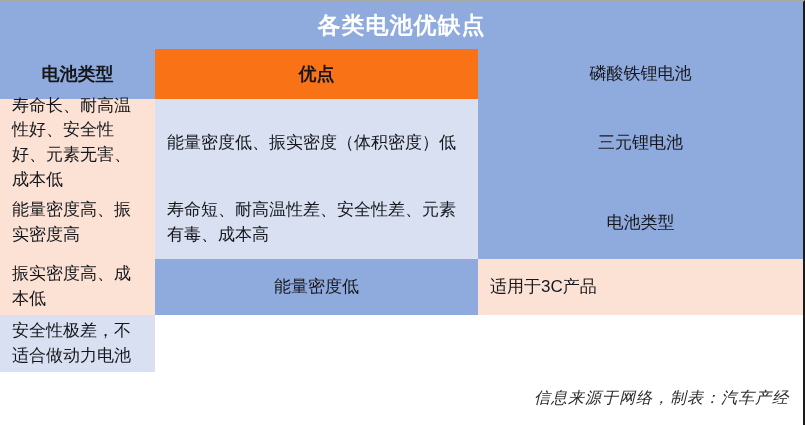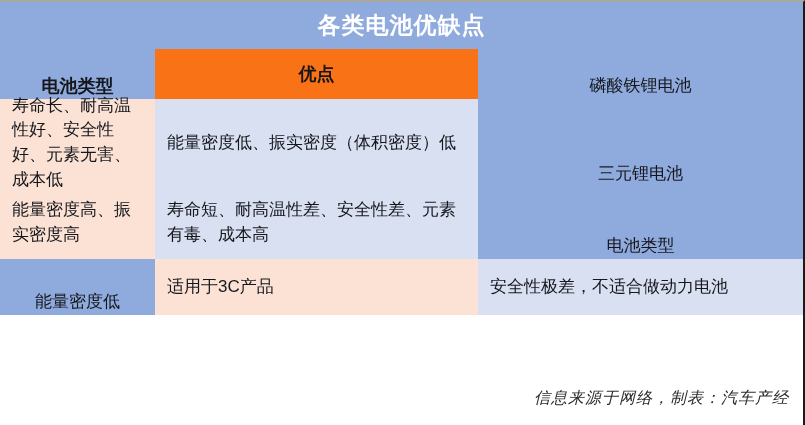--- a/index.html
+++ b/index.html
@@ -59,21 +59,20 @@
     align-items: center;
     font-size: 17px;
     color: #15171c;
     line-height: 1.45;
   }
   .col-type {
     background: #8faadc;
     justify-content: center;
     text-align: center;
     padding: 0 24px;
-    align-items: flex-end;
   }
   .col-pro {
     background: #fbe2d5;
     padding: 0 12px 0 12px;
   }
   .col-con {
     background: #d9e0f2;
     padding: 0 12px 0 12px;
   }
   .hdr {
@@ -146,20 +145,23 @@
     <div class="cell col-pro">
       <span class="cell-text">能量密度高、振实密度高</span>
     </div>
     <div class="cell col-con">
       <span class="cell-text">寿命短、耐高温性差、安全性差、元素有毒、成本高</span>
     </div>
 
     <div class="cell col-type">
       <span class="cell-text">电池类型</span>
     </div>
+    <div class="cell col-pro">
+      <span class="cell-text">振实密度高、成本低</span>
+    </div>
 
     <div class="cell col-type">
       <span class="cell-text">能量密度低</span>
     </div>
     <div class="cell col-pro">
       <span class="cell-text">适用于3C产品</span>
     </div>
     <div class="cell col-con">
       <span class="cell-text">安全性极差，不适合做动力电池</span>
     </div>

